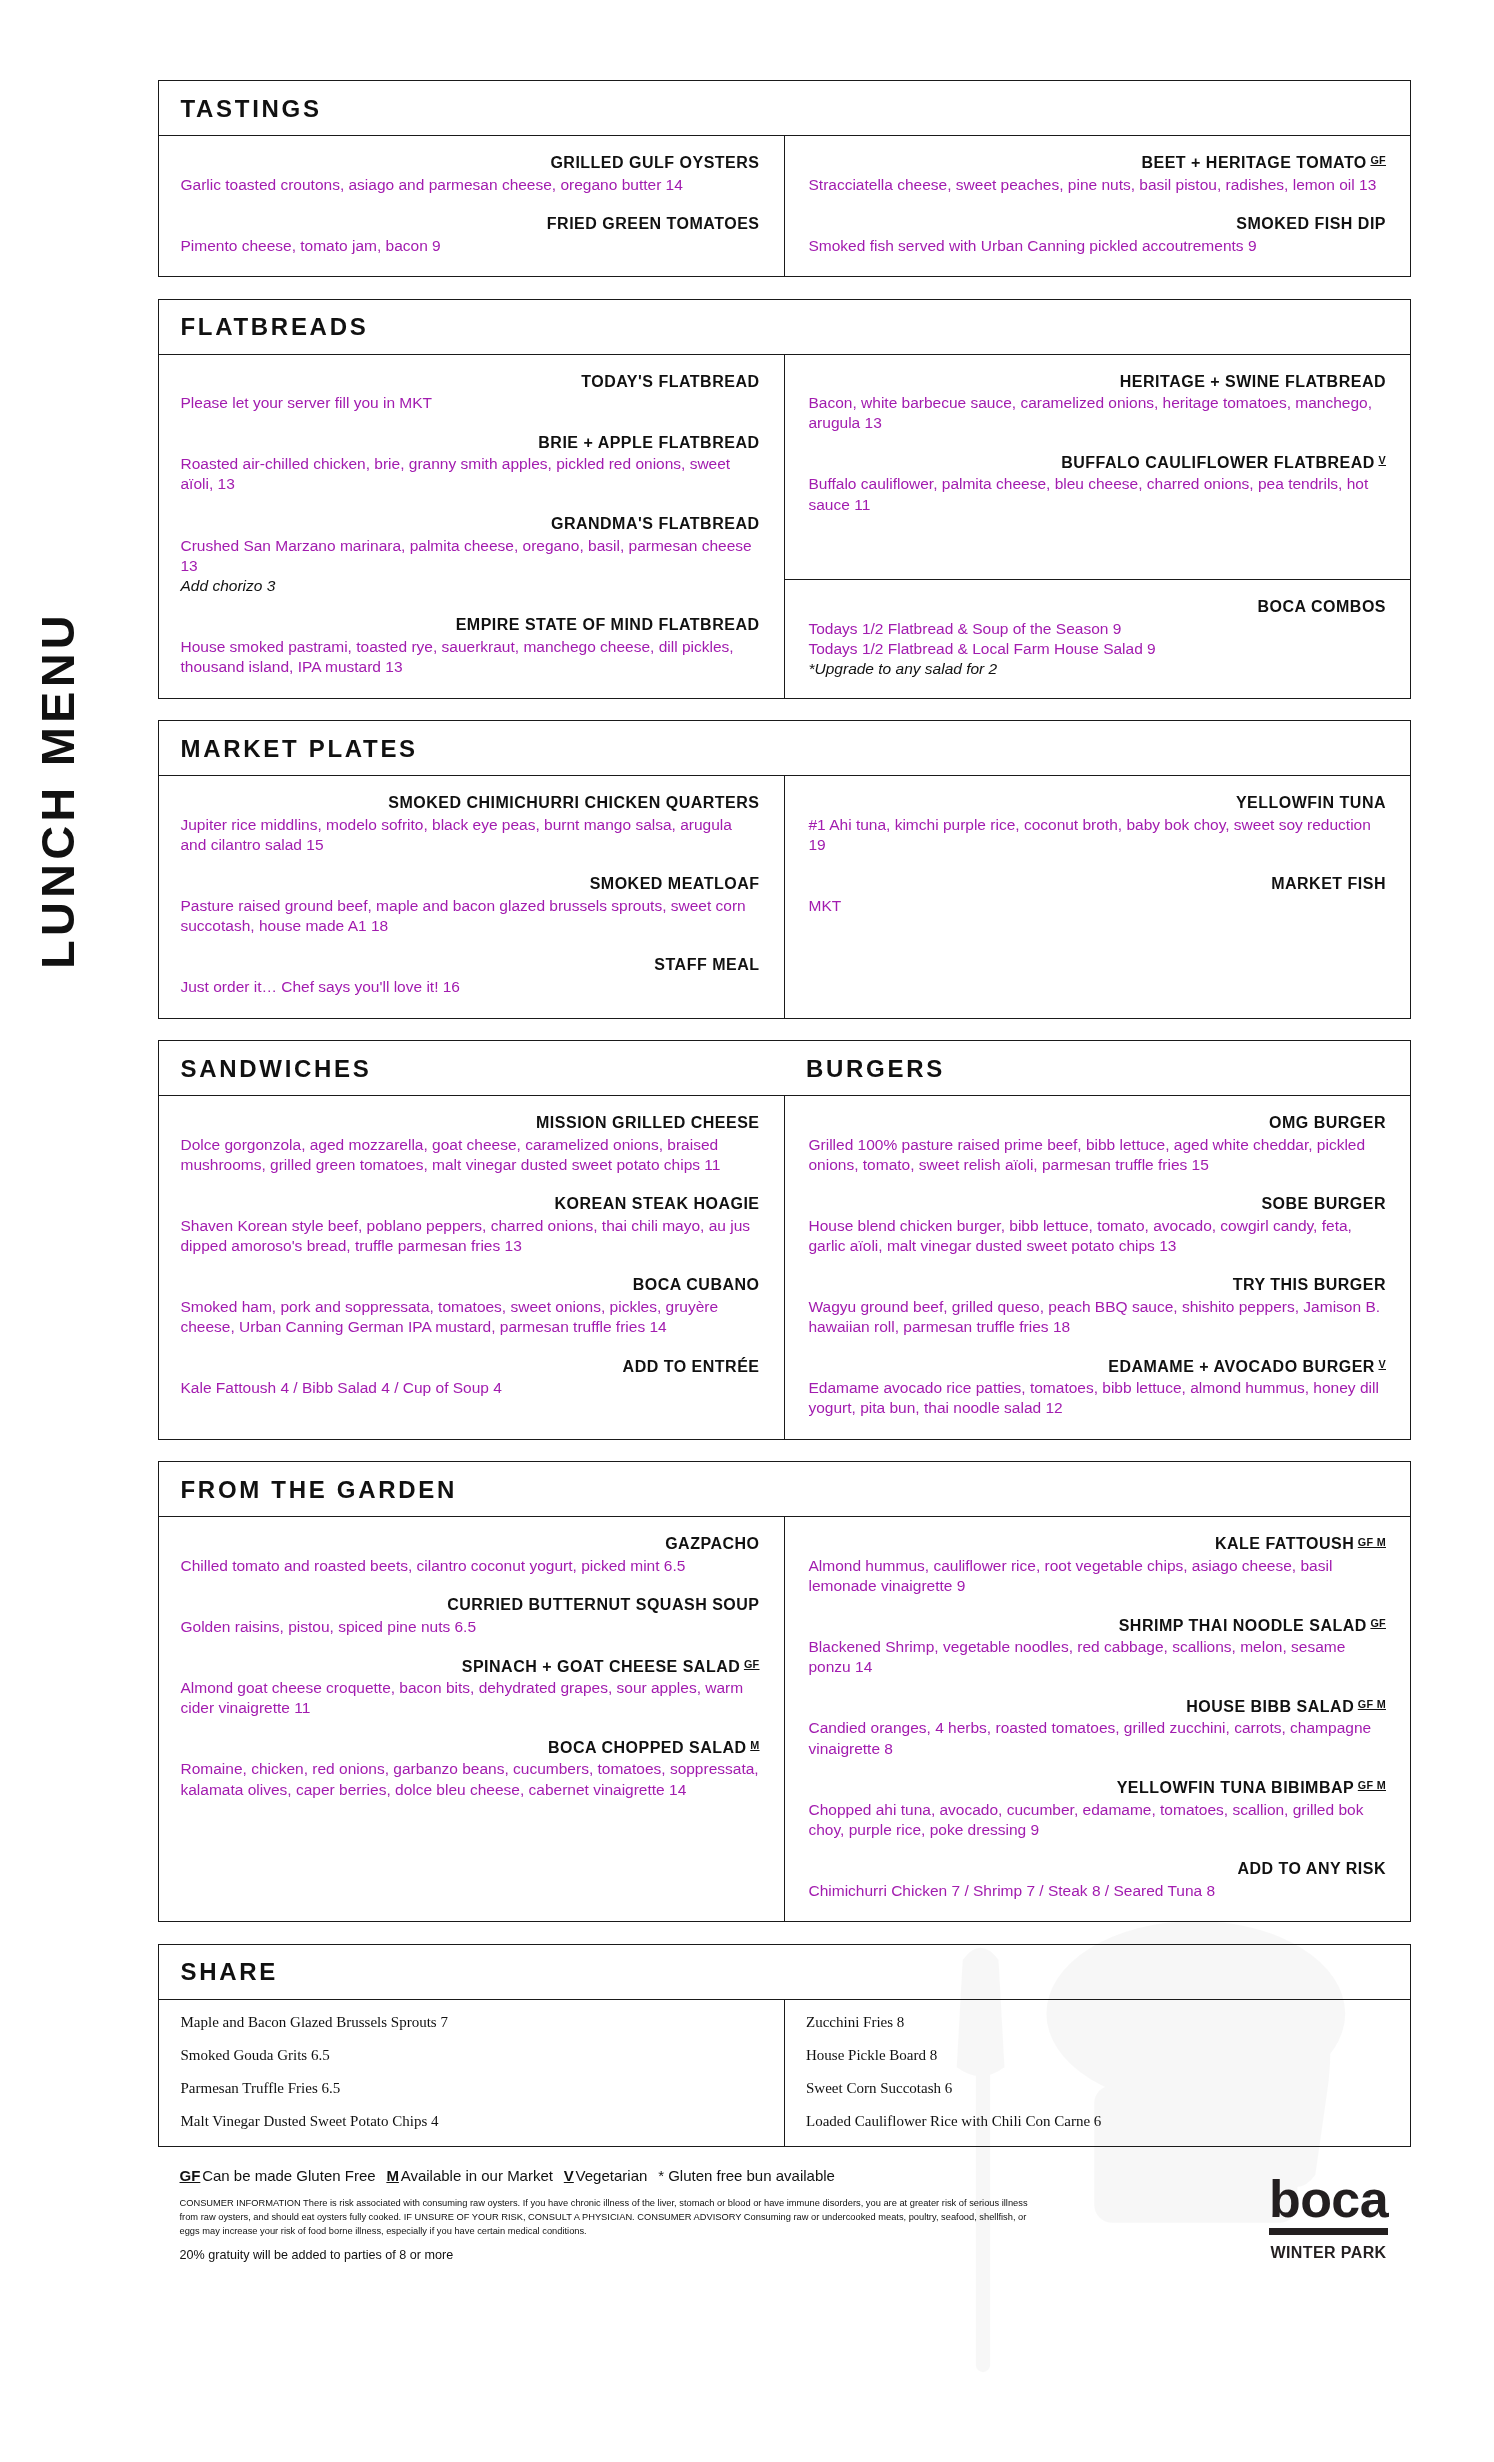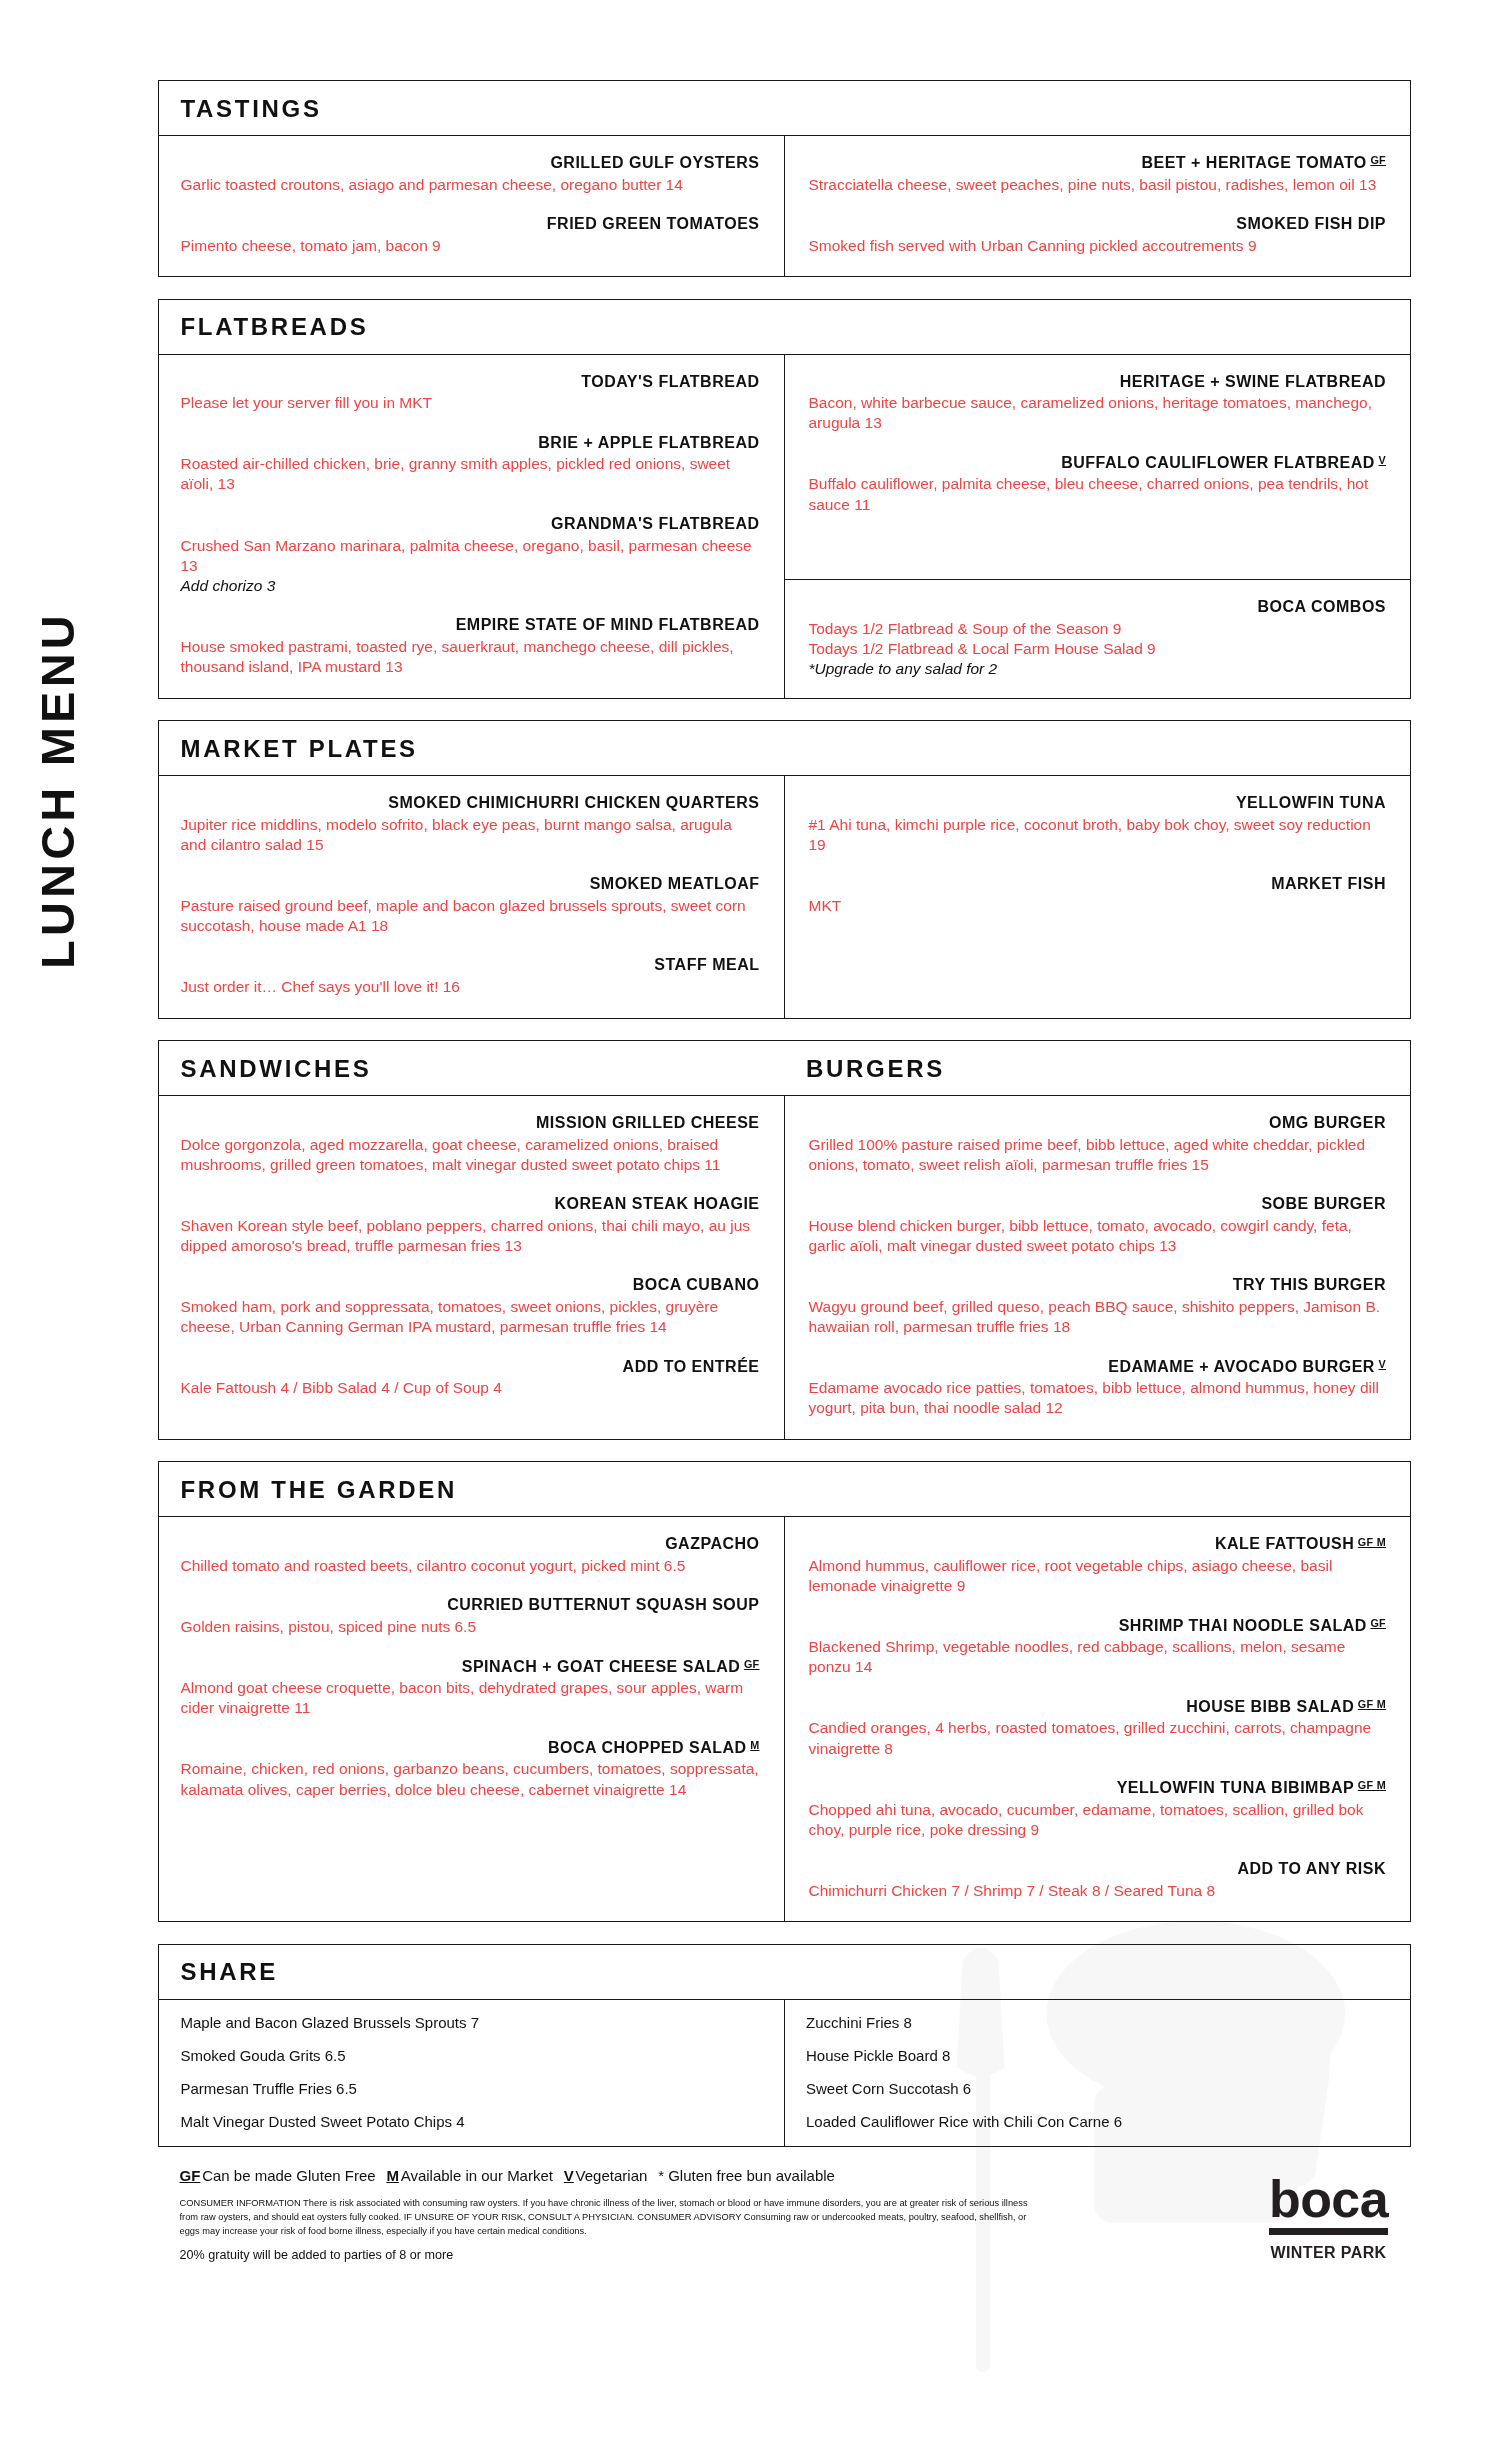--- a/index.html
+++ b/index.html
@@ -135,21 +135,21 @@
     font-weight: 700;
     text-decoration: underline;
     letter-spacing: 0.3px;
     vertical-align: 3.6px;
     margin-left: 3.6px;
   }
   .item-desc {
     font-size: 15.5px;
     line-height: 1.30;
     margin: 0;
-    color: #ef4444;
+    color: #a21caf;
     font-weight: 400;
   }
   .item-note {
     font-size: 15.5px;
     font-style: italic;
     line-height: 1.30;
     margin: 0;
     color: #111111;
   }
 
@@ -159,20 +159,21 @@
     width: 50%;
     box-sizing: border-box;
     padding: 15.5px 24px 16.7px 21.5px;
   }
   .share-col.left { border-right: 1.8px solid #1a1a1a; }
   .share-row {
     font-size: 15px;
     line-height: 1.0;
     margin-bottom: 18px;
     color: #111111;
+    font-family: Liberation Serif, serif;
   }
   .share-row:last-child { margin-bottom: 0; }
 
   
   .footer {
     position: relative;
     margin-top: 10.8px;
     padding-left: 21.5px;
     z-index: 3;
   }

